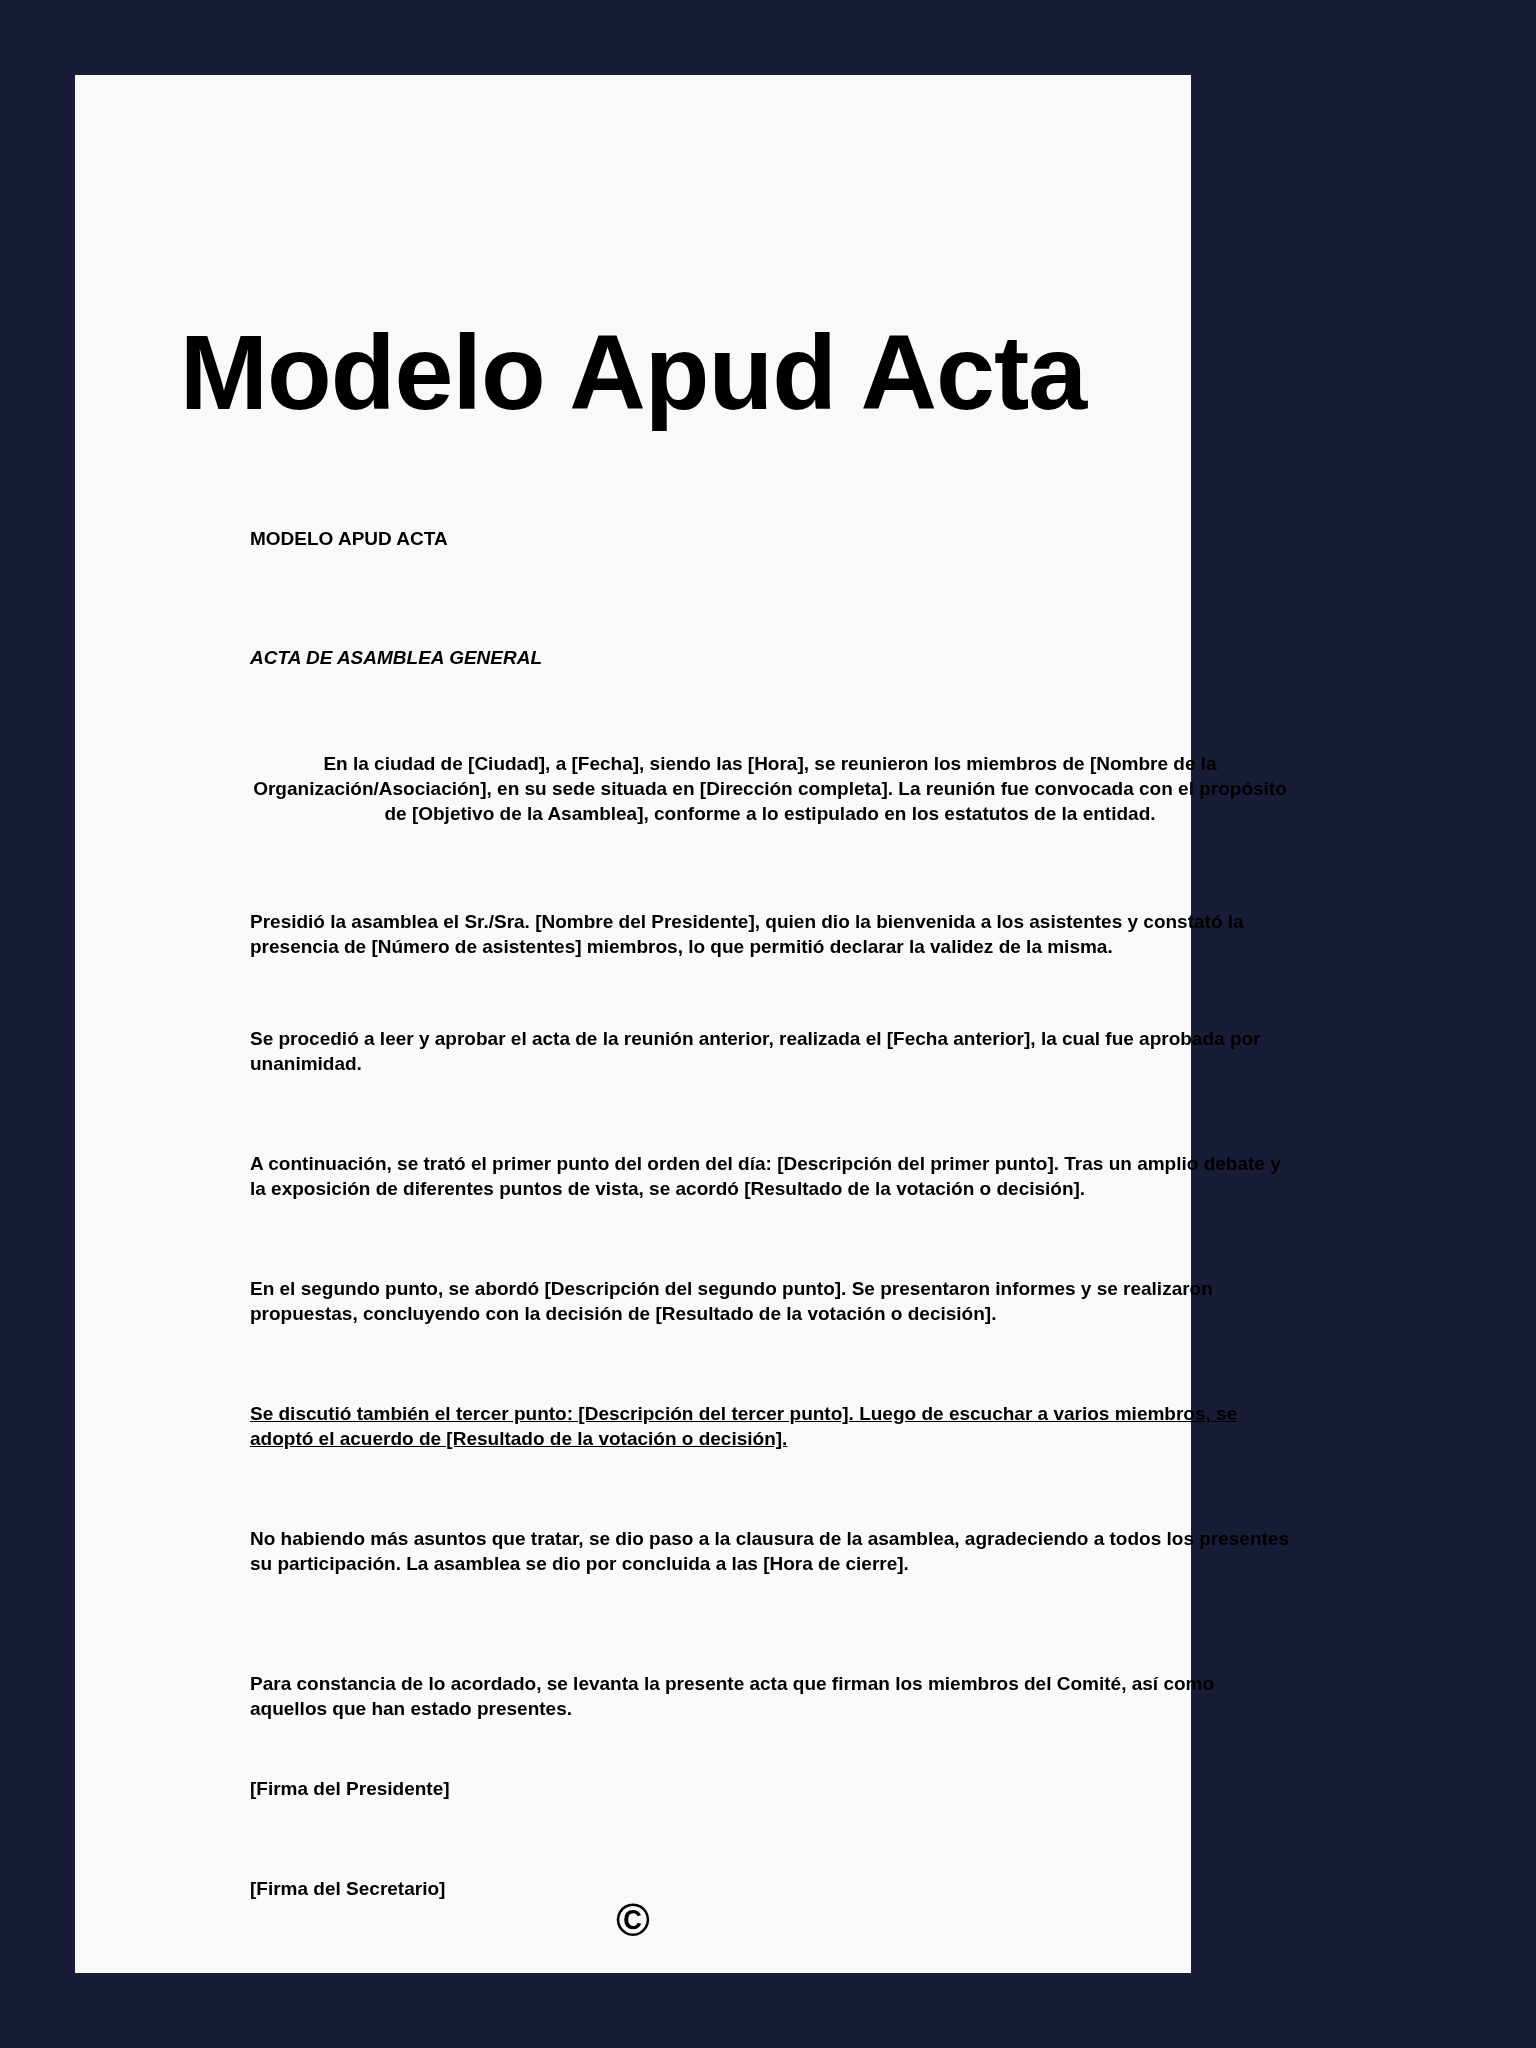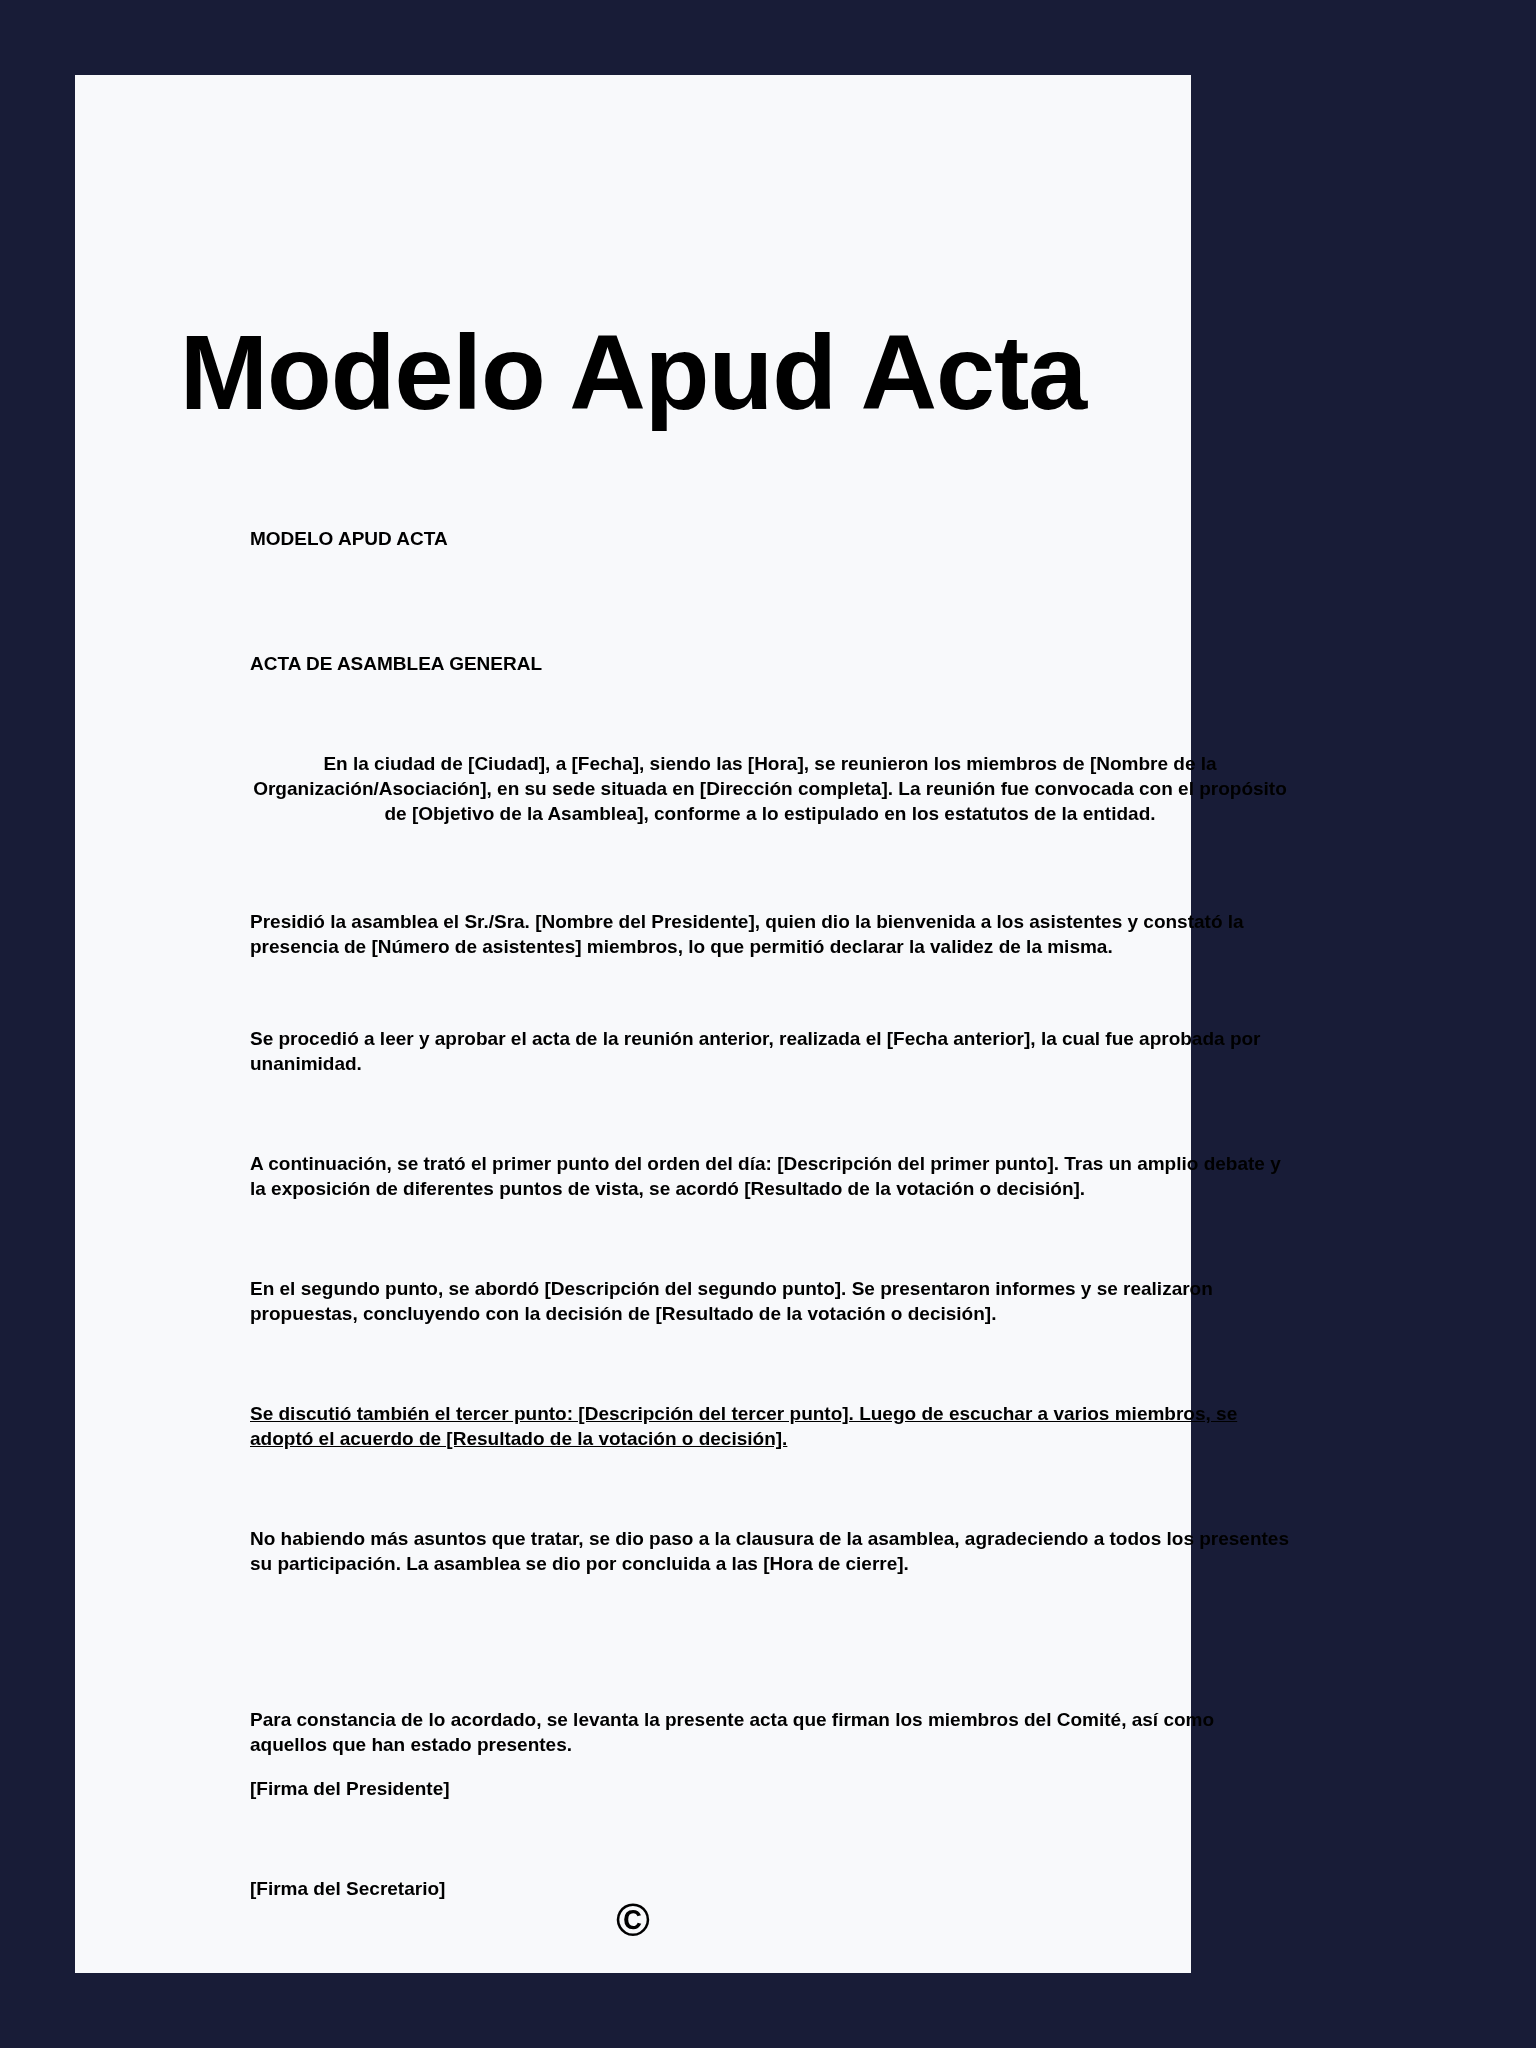--- a/index.html
+++ b/index.html
@@ -69,21 +69,21 @@
 </head>
 <body>
 
 <div class="page">
   <h1 class="doc-title">Modelo Apud Acta</h1>
 
   <div class="content">
     <div class="block" style="top:77px;">
       <p>MODELO APUD ACTA</p>
     </div>
-    <div class="block" style="top:202px;">
+    <div class="block" style="top:196px;font-style:italic;">
       <p>ACTA DE ASAMBLEA GENERAL</p>
     </div>
     <div class="block" style="top:302px;text-align:center;">
       <p>En la ciudad de [Ciudad], a [Fecha], siendo las [Hora], se reunieron los miembros de [Nombre de la Organización/Asociación], en su sede situada en [Dirección completa]. La reunión fue convocada con el propósito de [Objetivo de la Asamblea], conforme a lo estipulado en los estatutos de la entidad.</p>
     </div>
     <div class="block" style="top:460px;">
       <p>Presidió la asamblea el Sr./Sra. [Nombre del Presidente], quien dio la bienvenida a los asistentes y constató la presencia de [Número de asistentes] miembros, lo que permitió declarar la validez de la misma.</p>
     </div>
     <div class="block" style="top:577px;">
       <p>Se procedió a leer y aprobar el acta de la reunión anterior, realizada el [Fecha anterior], la cual fue aprobada por unanimidad.</p>
@@ -93,21 +93,21 @@
     </div>
     <div class="block" style="top:827px;">
       <p>En el segundo punto, se abordó [Descripción del segundo punto]. Se presentaron informes y se realizaron propuestas, concluyendo con la decisión de [Resultado de la votación o decisión].</p>
     </div>
     <div class="block" style="top:952px;text-decoration:underline;">
       <p>Se discutió también el tercer punto: [Descripción del tercer punto]. Luego de escuchar a varios miembros, se adoptó el acuerdo de [Resultado de la votación o decisión].</p>
     </div>
     <div class="block" style="top:1077px;">
       <p>No habiendo más asuntos que tratar, se dio paso a la clausura de la asamblea, agradeciendo a todos los presentes su participación. La asamblea se dio por concluida a las [Hora de cierre].</p>
     </div>
-    <div class="block" style="top:1258px;">
+    <div class="block" style="top:1222px;">
       <p>Para constancia de lo acordado, se levanta la presente acta que firman los miembros del Comité, así como aquellos que han estado presentes.</p>
     </div>
     <div class="block" style="top:1327px;">
       <p>[Firma del Presidente]</p>
     </div>
     <div class="block" style="top:1427px;">
       <p>[Firma del Secretario]</p>
     </div>
   </div>
 

